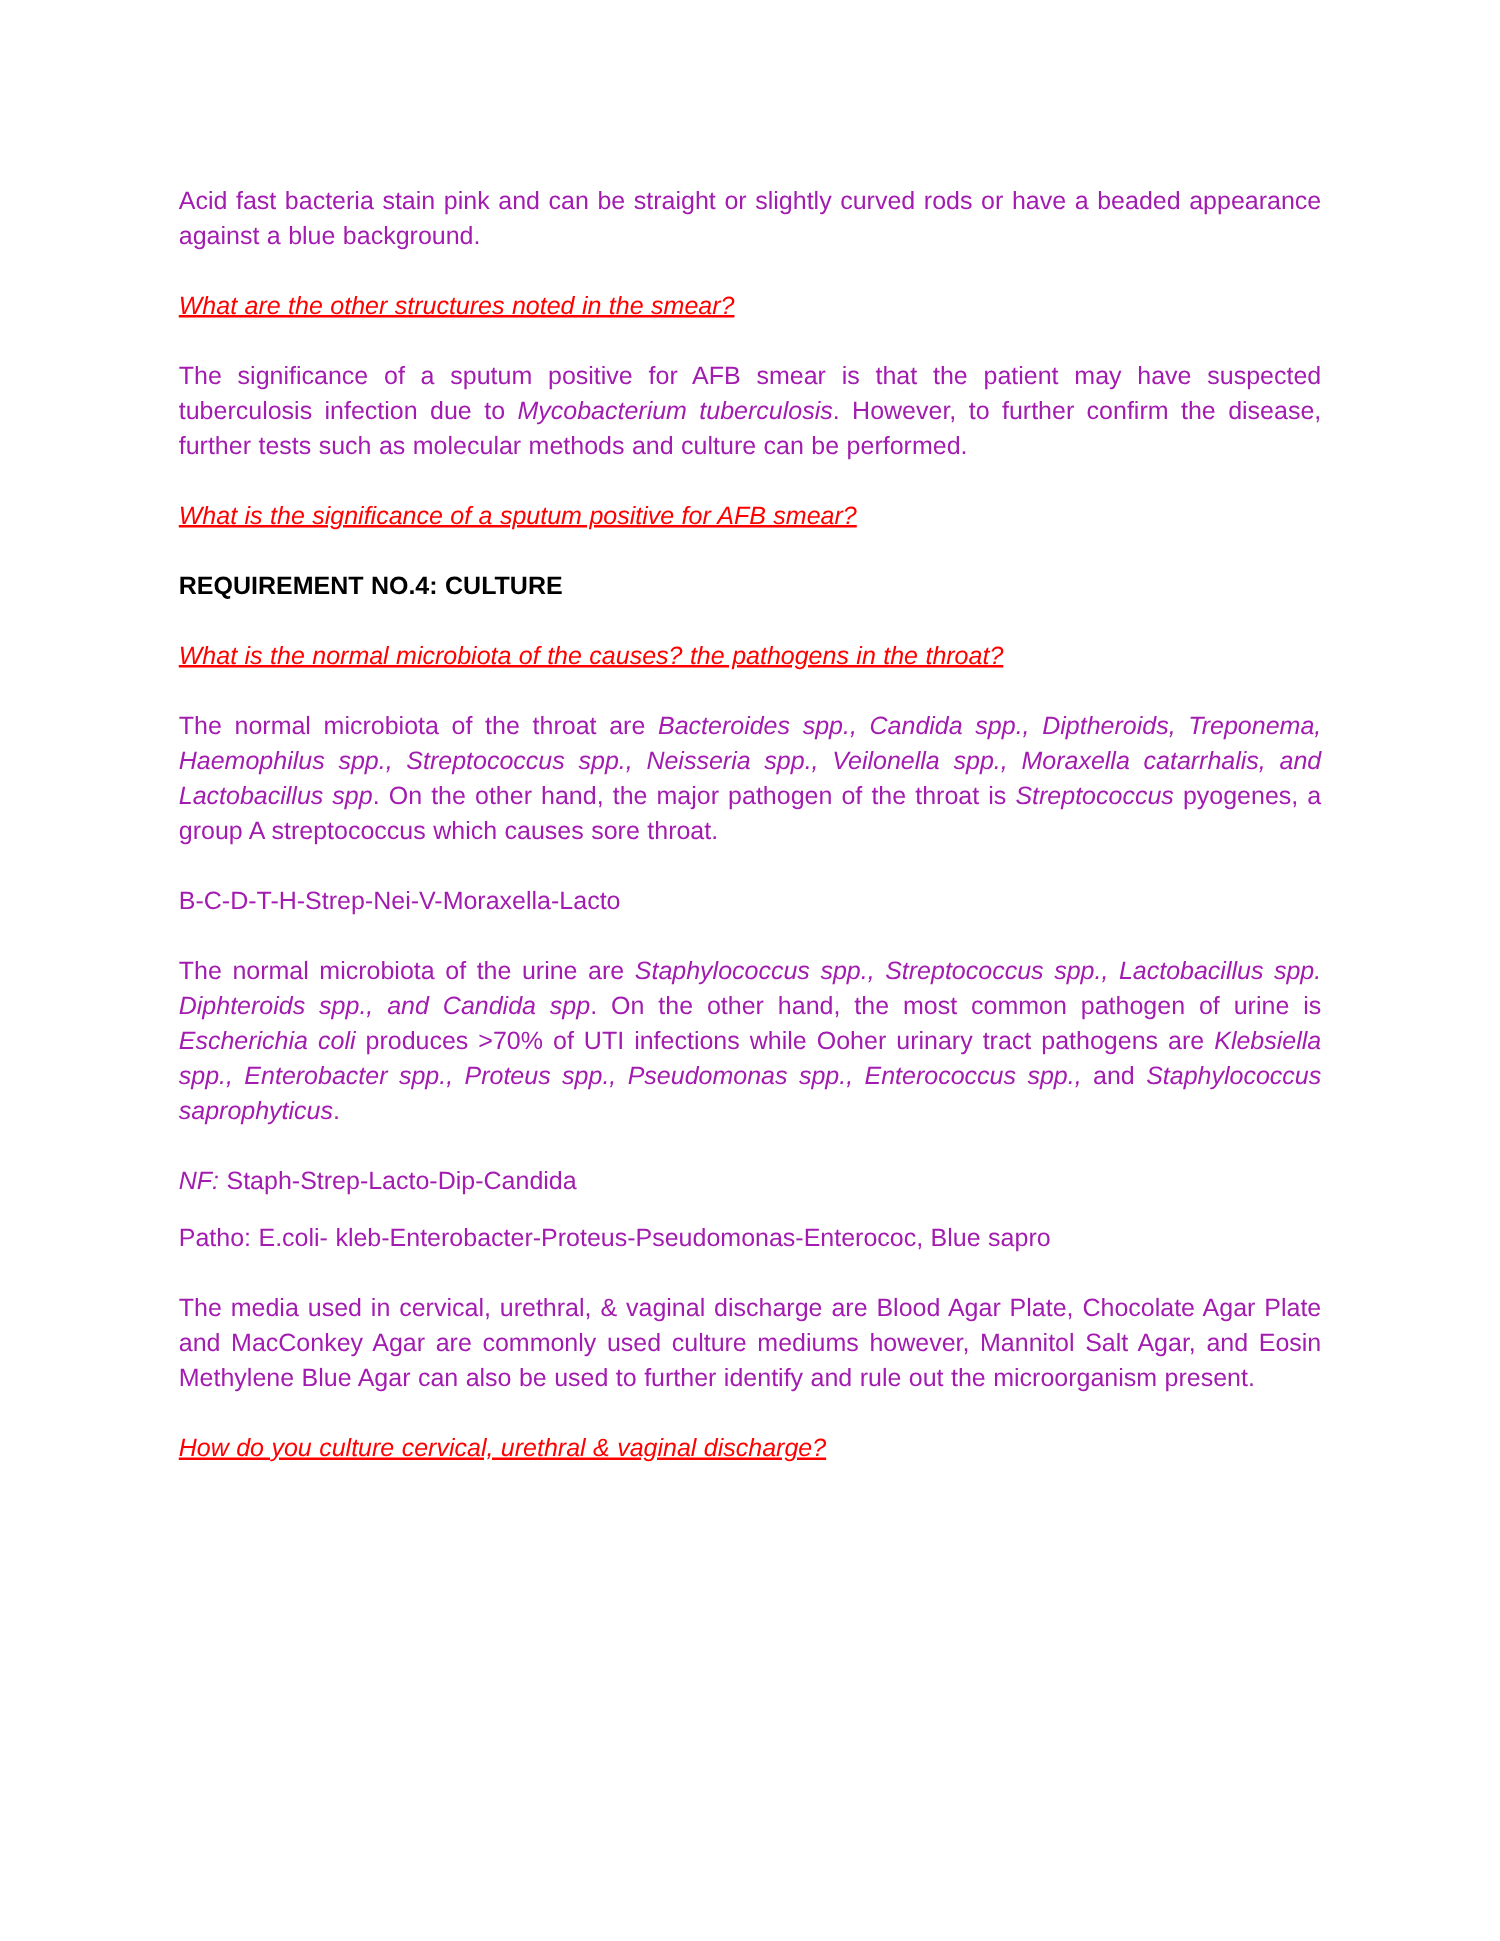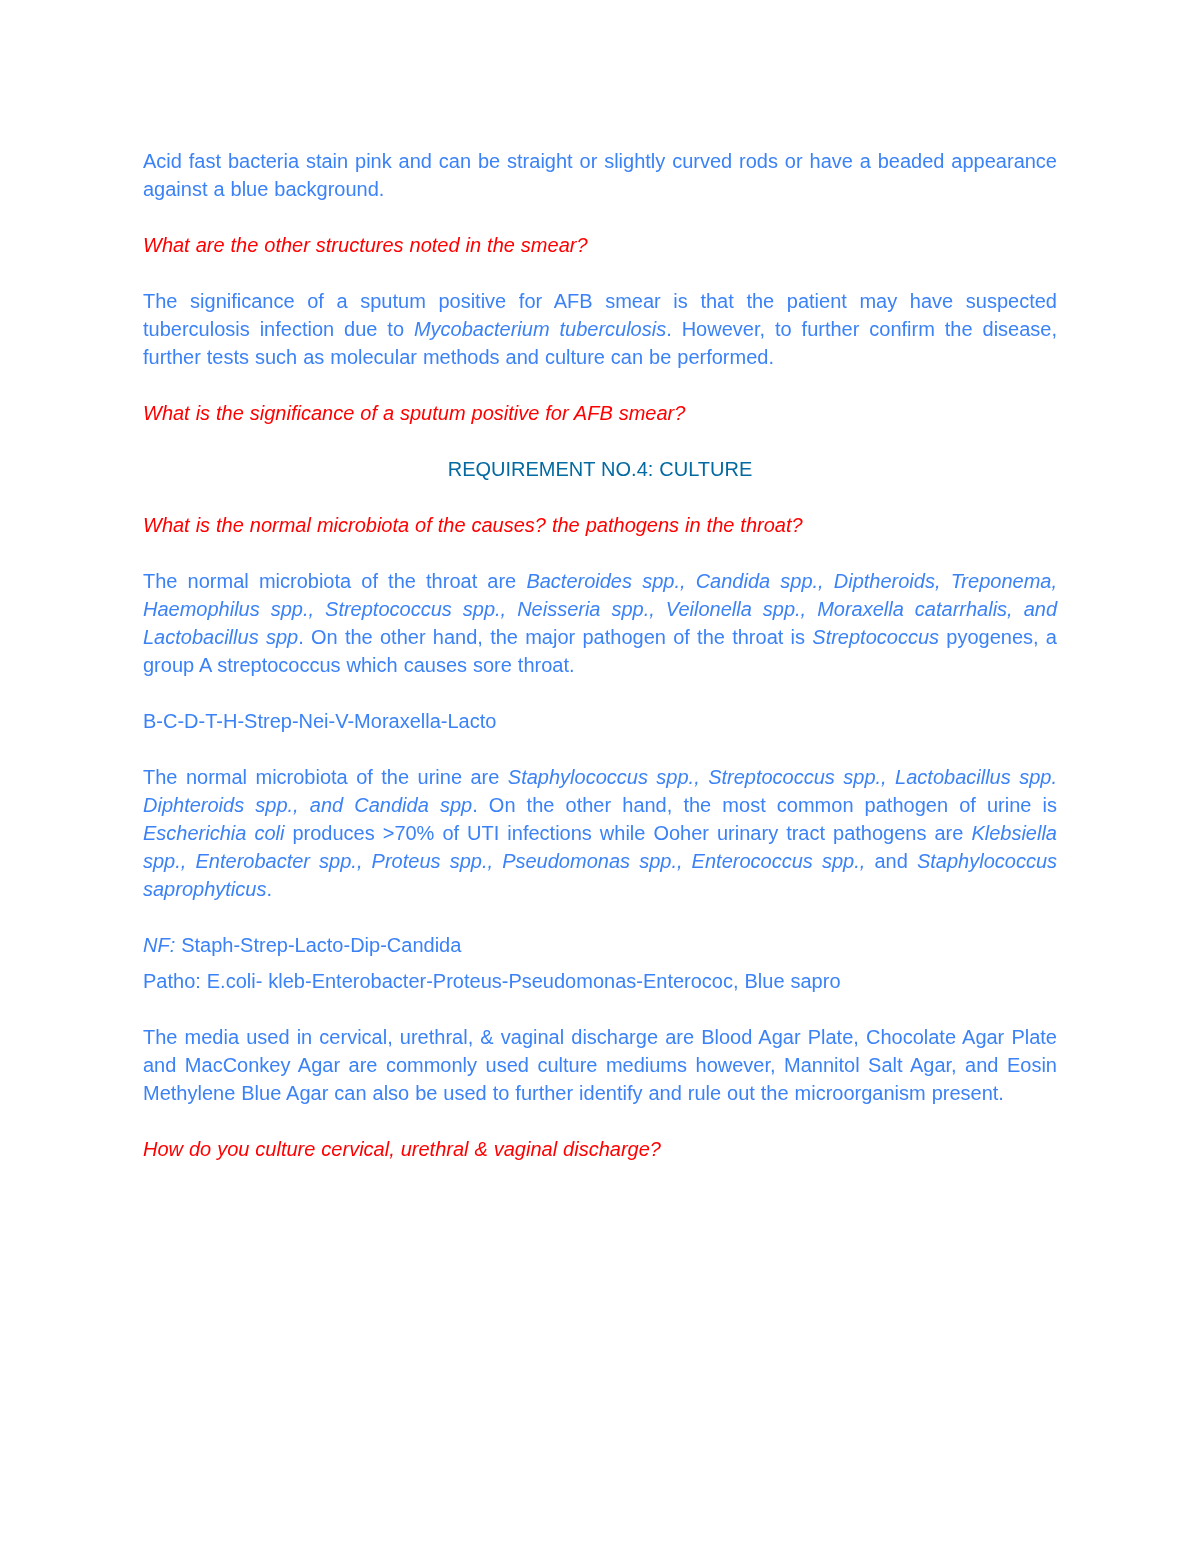--- a/index.html
+++ b/index.html
@@ -15,35 +15,35 @@
   .page {
     box-sizing: border-box;
     width: 1200px;
     min-height: 1553px;
     padding: 147px 143px 60px 143px;
     background: #ffffff;
   }
   .block {
     font-size: 20px;
     line-height: 28px;
-    color: #3b82f6;
+    color: #a21caf;
     margin: 0 0 28px 0;
     word-spacing: 0.02em;
   }
   .justify { text-align: justify; }
   .question {
     color: #ff0000;
     font-style: italic;
+    text-decoration: underline;
   }
   .heading {
-    font-weight: normal;
-    color: #0369a1;
-    text-align: center;
+    font-weight: bold;
+    color: #000000;
   }
-  .tight { margin-bottom: 8px; }
+  .tight { margin-bottom: 18px; }
   .it { font-style: italic; }
 </style>
 </head>
 <body>
 
 <div class="page">
 
   <p class="block justify"><span>Acid fast bacteria stain pink and can be straight or slightly curved rods or have a beaded appearance against a blue background.</span></p>
 
   <p class="block question"><span>What are the other structures noted in the smear?</span></p>

